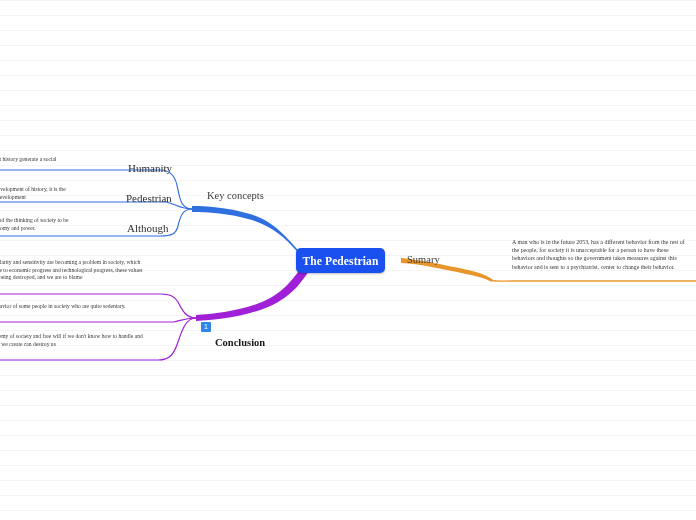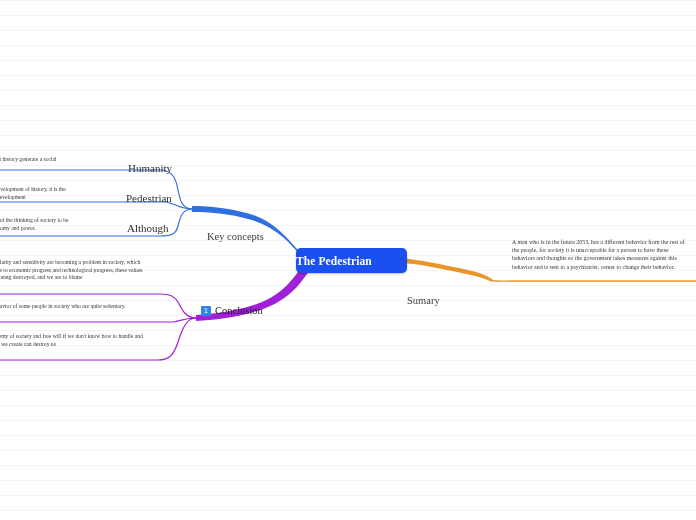--- a/index.html
+++ b/index.html
@@ -35,44 +35,43 @@
     left: 0; top: 0;
     width: 696px; height: 520px;
     pointer-events: none;
   }
 
   
   .root-node {
     position: absolute;
     left: 296px;
     top: 248px;
-    width: 111px;
+    width: 89px;
     height: 25px;
     background: #1a50f0;
     border-radius: 5px;
     box-shadow: 0 1px 2px rgba(0,0,0,.28);
     display: flex;
     align-items: center;
-    justify-content: flex-start;
+    justify-content: center;
   }
   .root-node .root-label {
     color: #ffffff;
     font-weight: bold;
     font-size: 11.5px;
     letter-spacing: .1px;
     white-space: nowrap;
   }
 
   
   .branch-title {
     position: absolute;
     font-size: 10px;
     color: #3d3d3d;
     white-space: nowrap;
-    margin-top: 41px;
   }
   .branch-title.big { font-size: 10.5px; }
 
   
   .node-label {
     position: absolute;
     font-size: 11px;
     color: #2f2f2f;
     white-space: nowrap;
   }
@@ -93,23 +92,24 @@
     color: #ffffff;
     font-size: 7px;
     font-family: "Liberation Sans", sans-serif;
     display: flex;
     align-items: center;
     justify-content: center;
     border-radius: 1px;
   }
   .conclusion-head .c-label {
     font-size: 10.5px;
-    font-weight: normal;
+    font-weight: bold;
     color: #1b1b1b;
     white-space: nowrap;
+    margin-top: 32px;
   }
 
   
   .leaf-text {
     position: absolute;
     font-size: 5.6px;
     line-height: 7.6px;
     color: #3a3a3a;
     text-align: left;
   }

